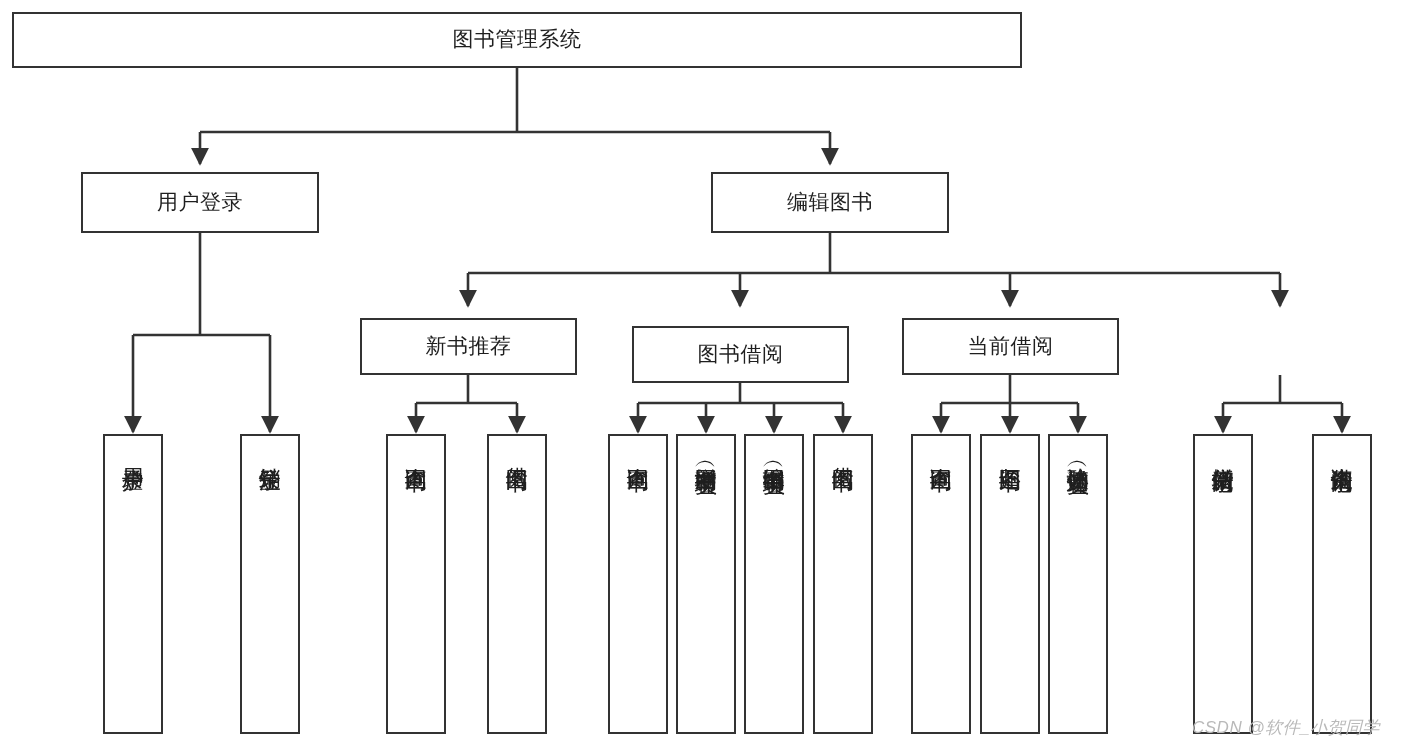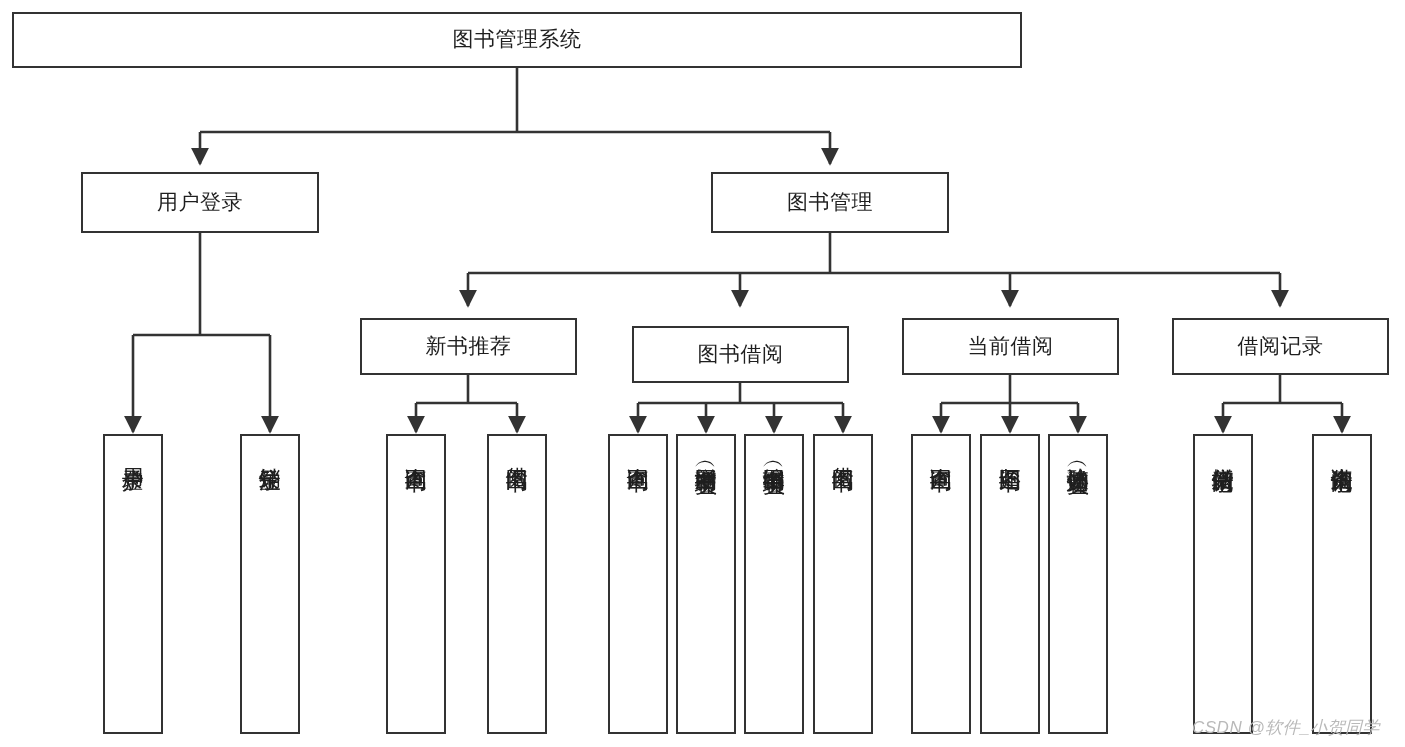--- a/index.html
+++ b/index.html
@@ -125,34 +125,31 @@
   </svg>
 
   <div class="node h" style="left:12px; top:12px; width:1010px; height:56px;">
     <span class="label">图书管理系统</span>
   </div>
 
   <div class="node h" style="left:81px; top:172px; width:238px; height:61px;">
     <span class="label">用户登录</span>
   </div>
   <div class="node h" style="left:711px; top:172px; width:238px; height:61px;">
-    <span class="label">图书管理</span>
+    <span class="label">编辑图书</span>
   </div>
 
   <div class="node h" style="left:360px; top:318px; width:217px; height:57px;">
     <span class="label">新书推荐</span>
   </div>
   <div class="node h" style="left:632px; top:318px; width:217px; height:57px;margin-top:8px;">
     <span class="label">图书借阅</span>
   </div>
   <div class="node h" style="left:902px; top:318px; width:217px; height:57px;">
     <span class="label">当前借阅</span>
-  </div>
-  <div class="node h" style="left:1172px; top:318px; width:217px; height:57px;">
-    <span class="label">借阅记录</span>
   </div>
 
   <div class="node v" style="left:103px; top:434px; width:60px; height:300px;">
     <span class="label">用户登录</span>
   </div>
   <div class="node v" style="left:240px; top:434px; width:60px; height:300px;">
     <span class="label">注销登录</span>
   </div>
 
   <div class="node v" style="left:386px; top:434px; width:60px; height:300px;">

